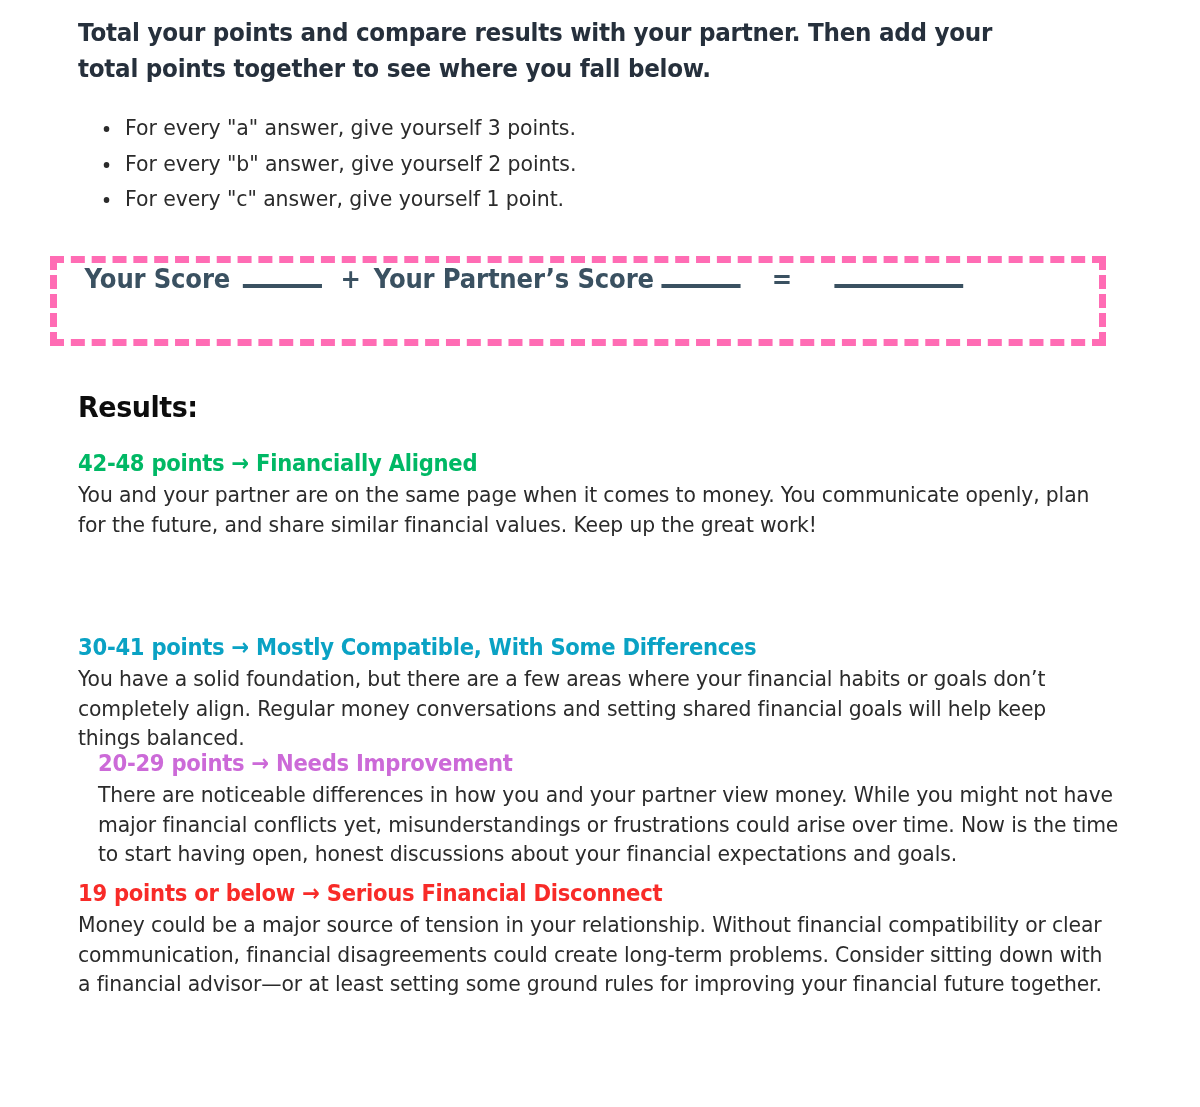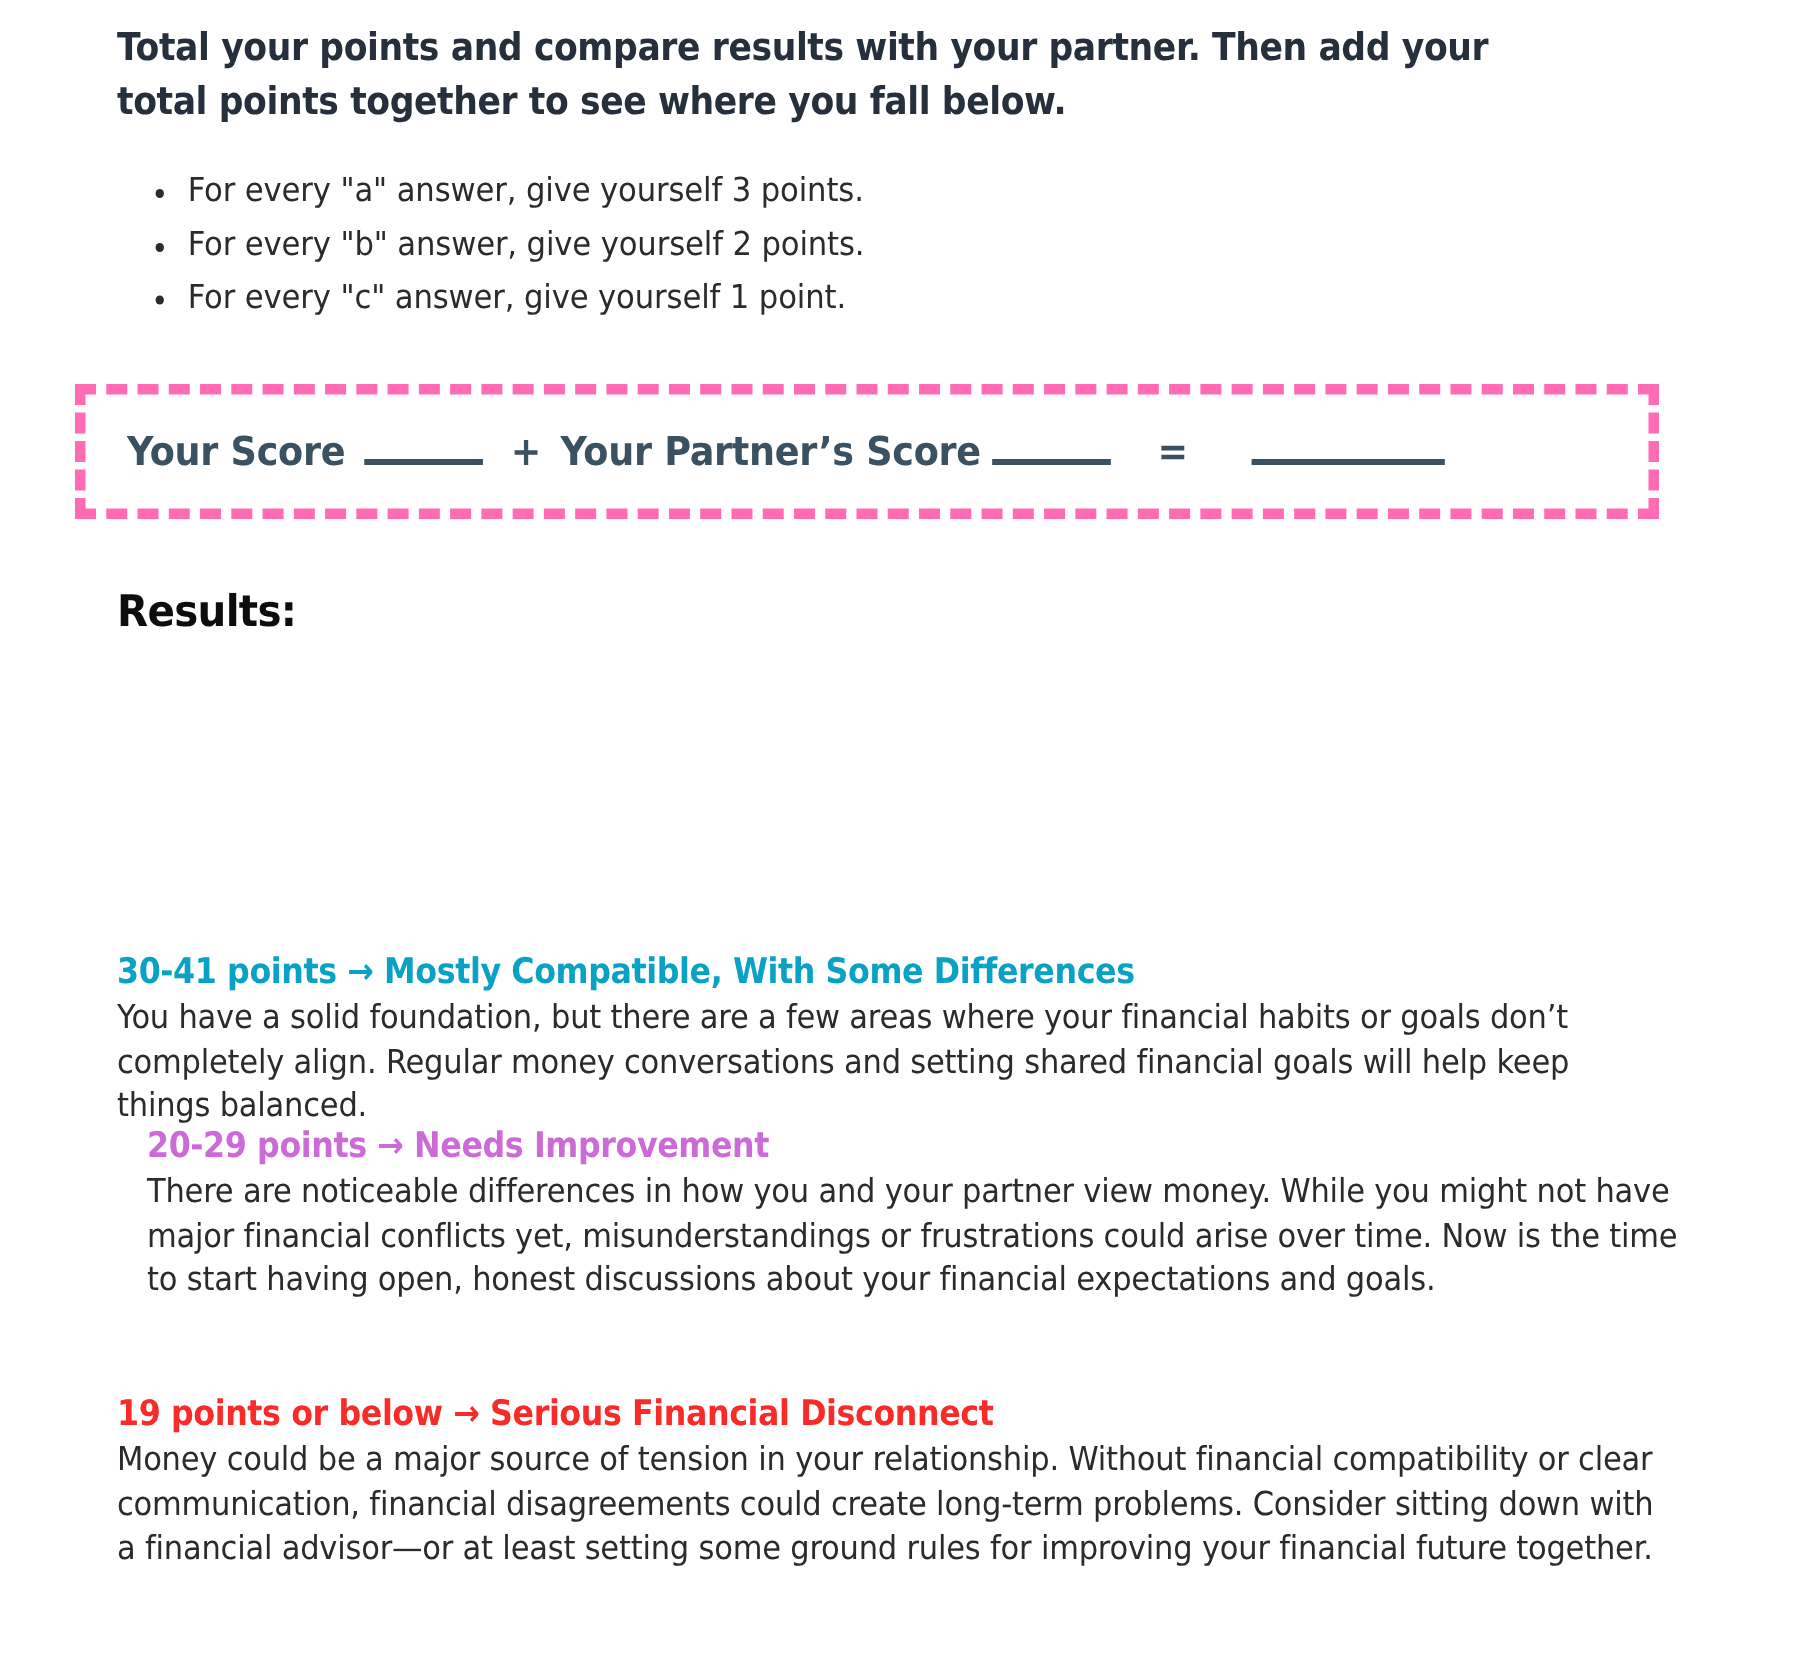--- a/index.html
+++ b/index.html
@@ -73,21 +73,20 @@
   
   .score-box {
     position: absolute;
     left: 50px;
     top: 256px;
     width: 1056px;
     height: 90px;
     box-sizing: border-box;
     border: 7px dashed #ff6cb4;
     display: flex;
-    align-items: center;
   }
   .score-row {
     display: flex;
     align-items: baseline;
     padding-left: 30px;
     white-space: nowrap;
     font-family: "DejaVu Sans", sans-serif;
     font-weight: bold;
     font-size: 26.5px;
     color: #3a5161;
@@ -147,21 +146,21 @@
     letter-spacing: -0.15px;
     margin: 0;
     transform: scaleX(0.925);
     transform-origin: left top;
     width: 1120px;
   }
 
   .block-1 { top: 448px; }
   .block-2 { top: 632px; }
   .block-3 { top: 748px; margin-left: 20px; }
-  .block-4 { top: 927px; }
+  .block-4 { top: 878px; }
 </style>
 </head>
 <body>
 
 <div class="page">
 
   <div class="intro-heading">Total your points and compare results with your partner. Then add your total points together to see where you fall below.</div>
 
   <ul class="bullet-list">
     <li>For every "a" answer, give yourself 3 points.</li>
@@ -176,20 +175,24 @@
       <span class="op">+</span>
       <span class="score-label">Your Partner’s Score</span>
       <span class="blank blank-short2"></span>
       <span class="op op-eq">=</span>
       <span class="blank blank-long"></span>
     </div>
   </div>
 
   <div class="results-title">Results:</div>
 
+  <div class="result-block block-1">
+    <div class="result-heading" style="color:#00b865">42-48 points → Financially Aligned</div>
+    <div class="result-body">You and your partner are on the same page when it comes to money. You communicate openly, plan for the future, and share similar financial values. Keep up the great work!</div>
+  </div>
 
   <div class="result-block block-2">
     <div class="result-heading" style="color:#0aa2c4">30-41 points → Mostly Compatible, With Some Differences</div>
     <div class="result-body">You have a solid foundation, but there are a few areas where your financial habits or goals don’t completely align. Regular money conversations and setting shared financial goals will help keep things balanced.</div>
   </div>
 
   <div class="result-block block-3">
     <div class="result-heading" style="color:#cc6ad8">20-29 points → Needs Improvement</div>
     <div class="result-body">There are noticeable differences in how you and your partner view money. While you might not have major financial conflicts yet, misunderstandings or frustrations could arise over time. Now is the time to start having open, honest discussions about your financial expectations and goals.</div>
   </div>

